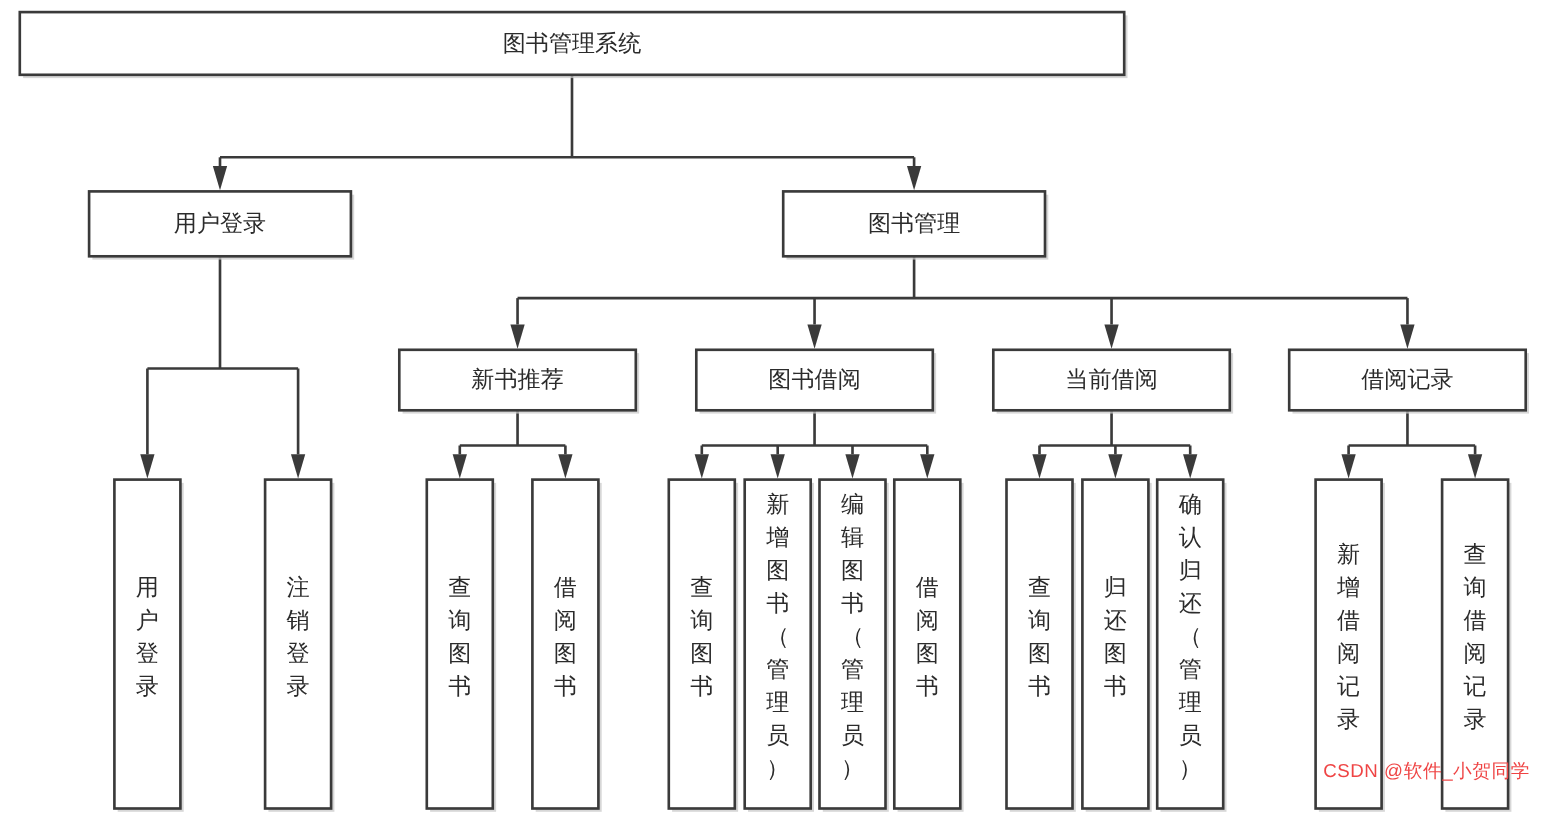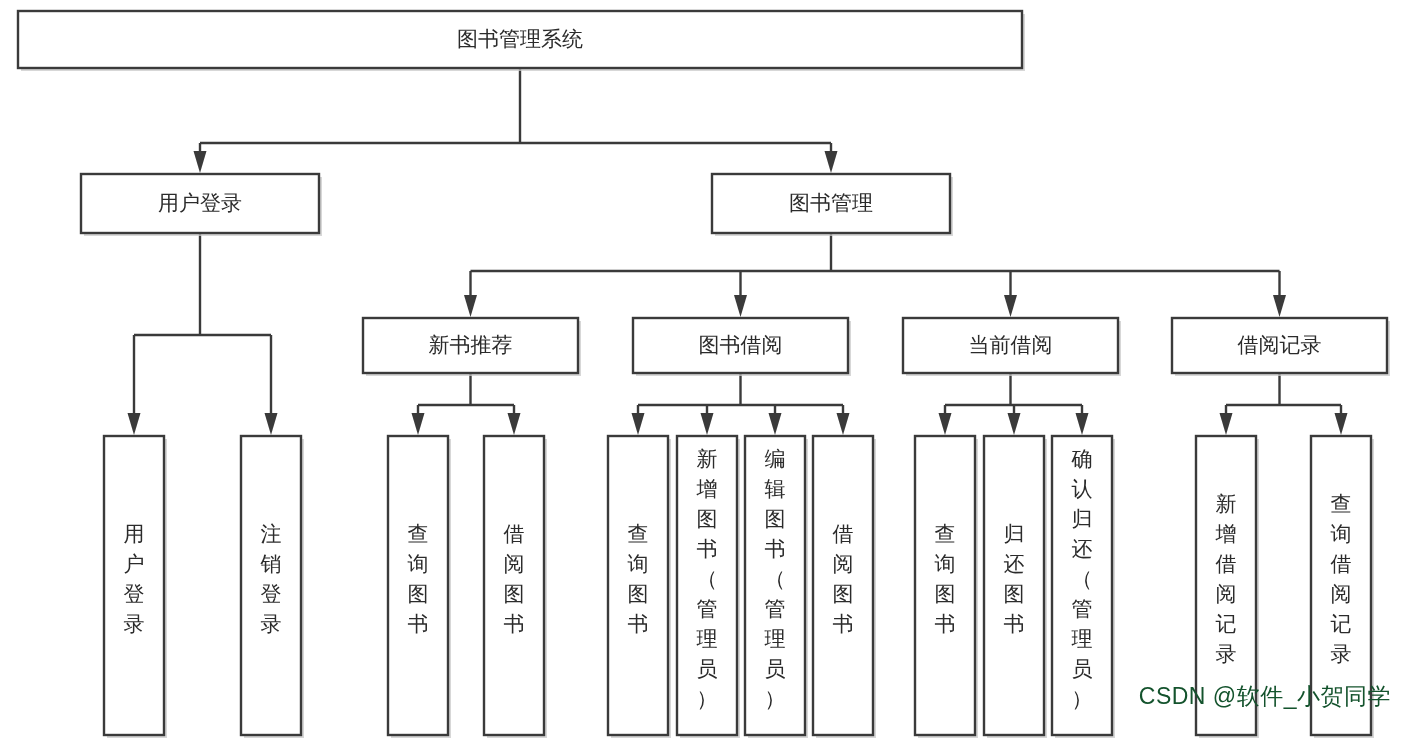--- a/index.html
+++ b/index.html
@@ -59,22 +59,22 @@
     fill: #2b2b2b;
     font-family: "Liberation Sans", "DejaVu Sans", sans-serif;
     font-size: 21px;
     text-anchor: middle;
   }
   .watermark {
     position: absolute;
     right: 14px;
     bottom: 6px;
     font-family: "Liberation Sans", "DejaVu Sans", sans-serif;
-    font-size: 23px;
-    color: #14532d;
+    font-size: 17px;
+    color: #ef4444;
     letter-spacing: 0.5px;
     white-space: nowrap;
     user-select: none;
   }
 </style>
 </head>
 <body>
 
 <div id="diagram-root">
   <svg id="tree-svg" viewBox="0 0 1405 747">

